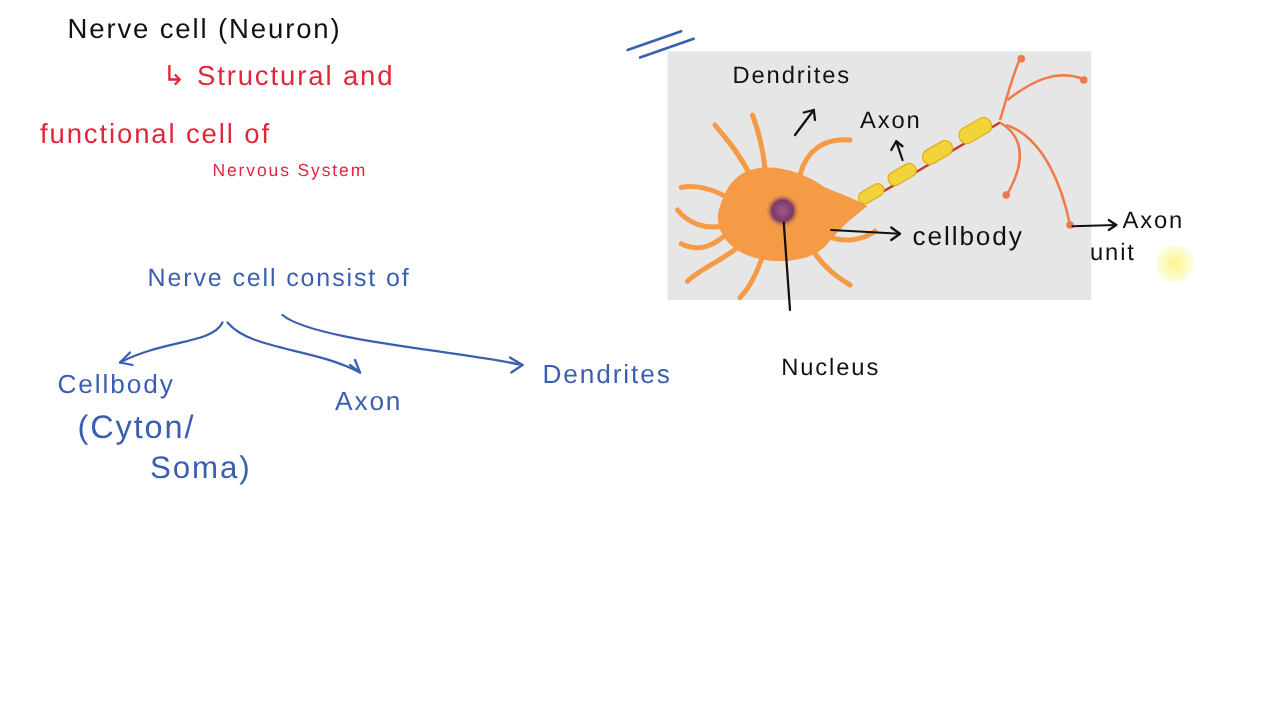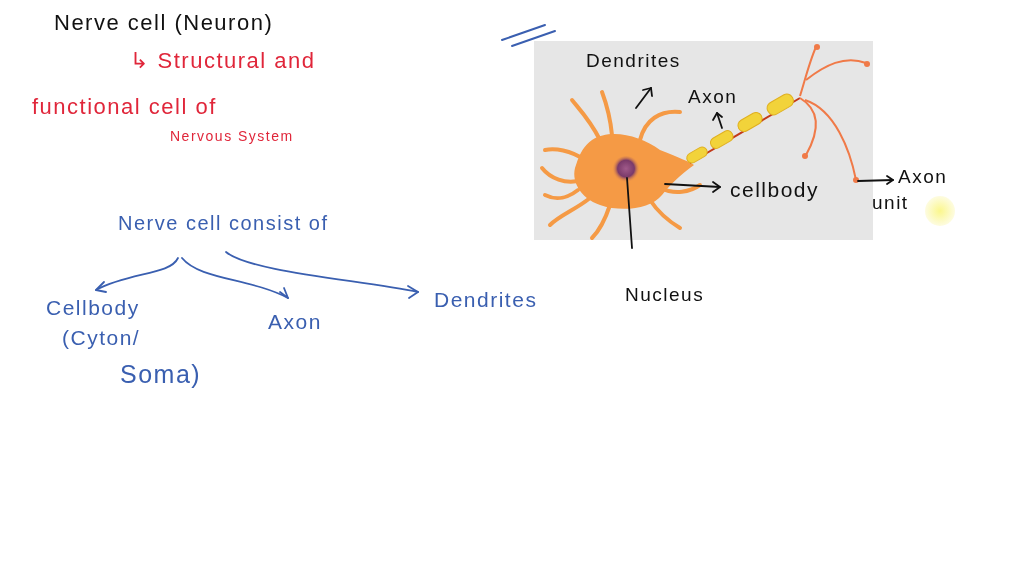--- a/index.html
+++ b/index.html
@@ -37,21 +37,21 @@
     <path d="M418,292 L408,286 M418,292 L409,298"></path>
   </g>
 
   <g stroke="#3a5fb0" stroke-width="2" stroke-linecap="round">
     <line x1="502" y1="40" x2="545" y2="25"></line>
     <line x1="512" y1="46" x2="555" y2="31"></line>
   </g>
 </svg>
 
 <div class="hw blue" style="left:46px;top:296px;font-size:21px;">Cellbody</div>
-<div class="hw blue" style="left:62px;top:326px;font-size:21px;">(Cyton/</div>
+<div class="hw blue" style="left:62px;top:326px;font-size:26px;">(Cyton/</div>
 <div class="hw blue" style="left:120px;top:360px;font-size:25px;">Soma)</div>
 <div class="hw blue" style="left:268px;top:310px;font-size:21px;">Axon</div>
 <div class="hw blue" style="left:434px;top:288px;font-size:21px;">Dendrites</div>
 
 <div class="panel"></div>
 
 <svg width="1024" height="576">
   <defs>
     <radialGradient id="nuc" cx="50%" cy="45%" r="50%">
       <stop offset="0%" stop-color="#a05a8a"></stop>

